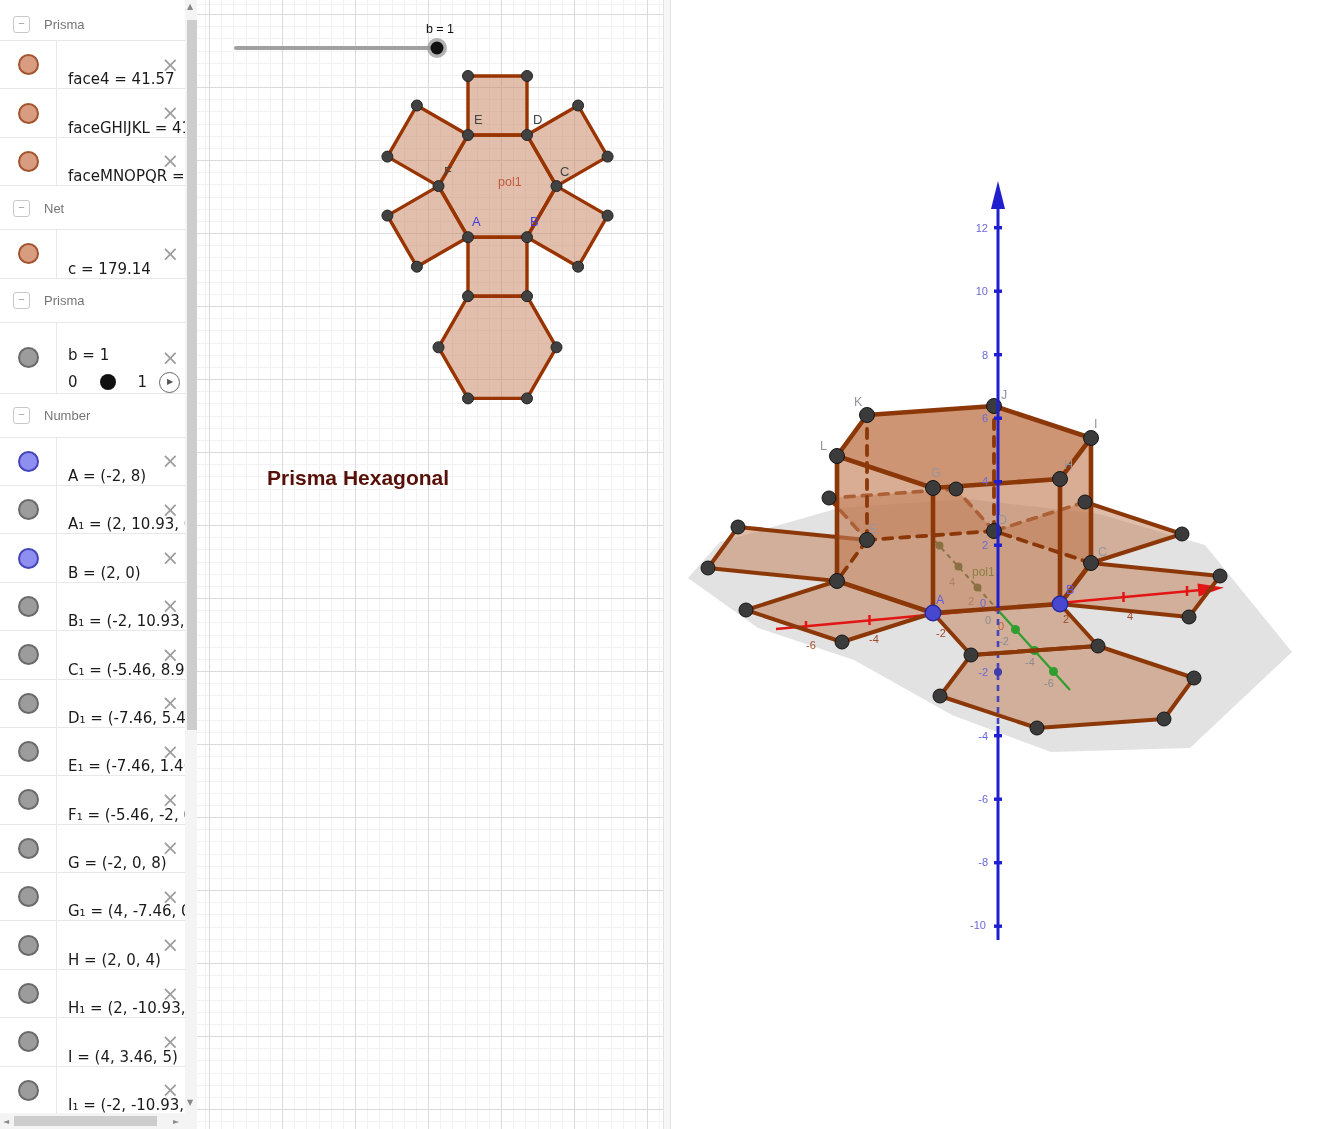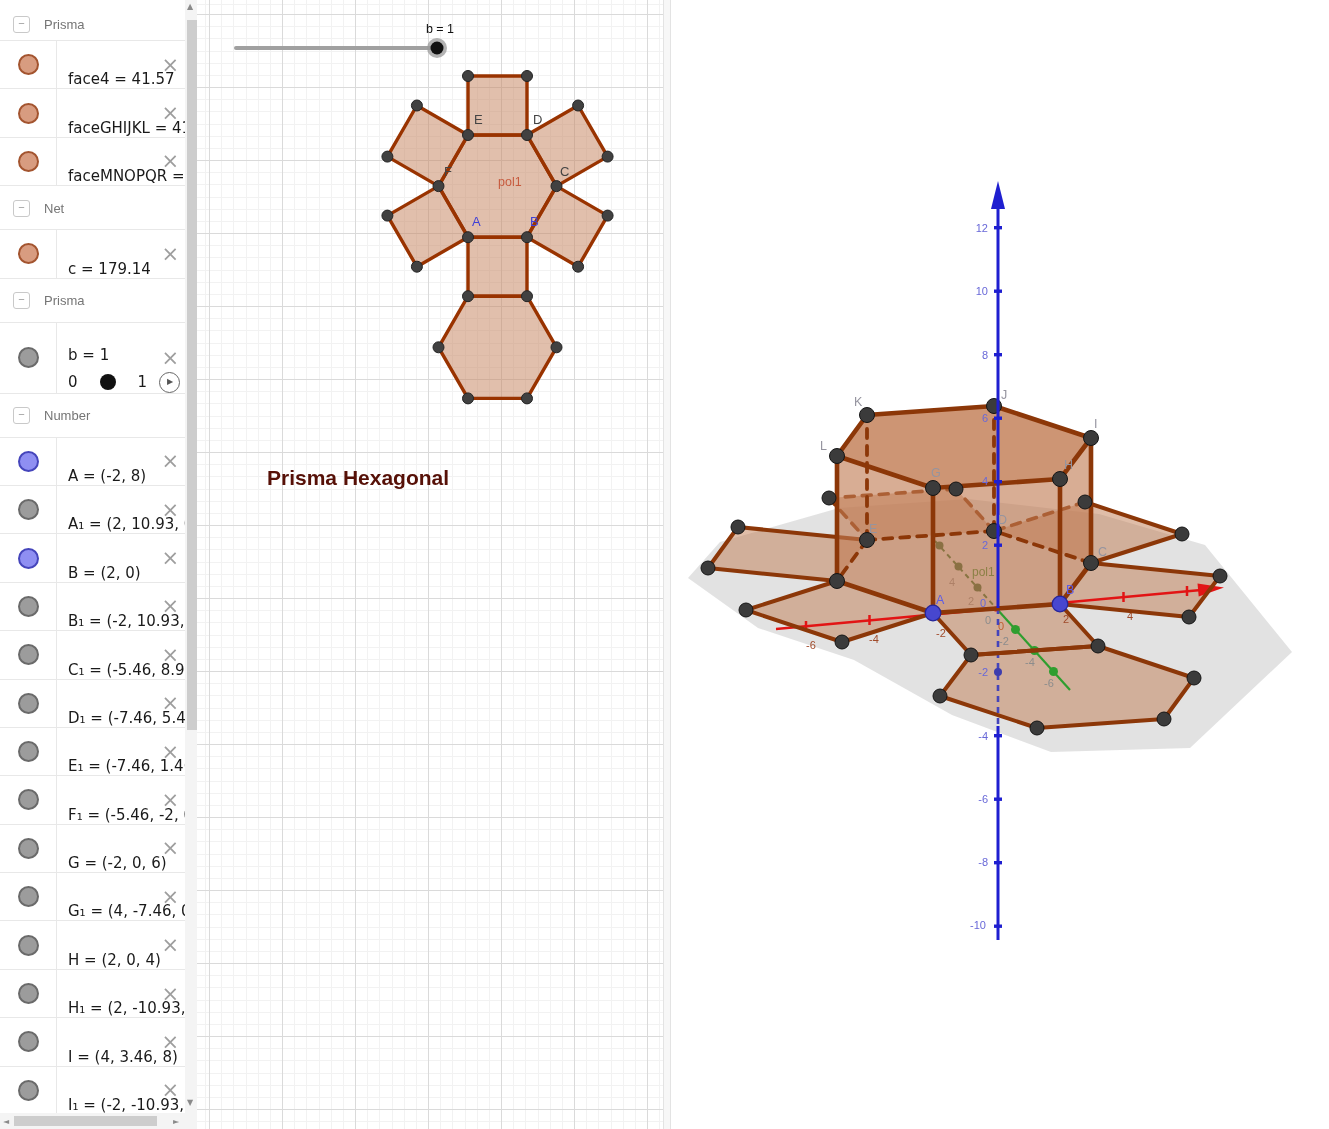--- a/index.html
+++ b/index.html
@@ -180,21 +180,21 @@
       <div class="cell-dot">
           <span class="dot gray"></span>
         </div>
       <div class="cell-label">F₁ = (-5.46, -2, 0)</div>
       <span class="close">×</span>
     </div>
     <div class="row">
       <div class="cell-dot">
           <span class="dot gray"></span>
         </div>
-      <div class="cell-label">G = (-2, 0, 6)</div>
+      <div class="cell-label">G = (-2, 0, 8)</div>
       <span class="close">×</span>
     </div>
     <div class="row">
       <div class="cell-dot">
           <span class="dot gray"></span>
         </div>
       <div class="cell-label">G₁ = (4, -7.46, 0)</div>
       <span class="close">×</span>
     </div>
     <div class="row">
@@ -208,21 +208,21 @@
       <div class="cell-dot">
           <span class="dot gray"></span>
         </div>
       <div class="cell-label">H₁ = (2, -10.93, 0)</div>
       <span class="close">×</span>
     </div>
     <div class="row">
       <div class="cell-dot">
           <span class="dot gray"></span>
         </div>
-      <div class="cell-label">I = (4, 3.46, 8)</div>
+      <div class="cell-label">I = (4, 3.46, 5)</div>
       <span class="close">×</span>
     </div>
     <div class="row">
       <div class="cell-dot">
           <span class="dot gray"></span>
         </div>
       <div class="cell-label">I₁ = (-2, -10.93, 0)</div>
       <span class="close">×</span>
     </div>
   </aside>

